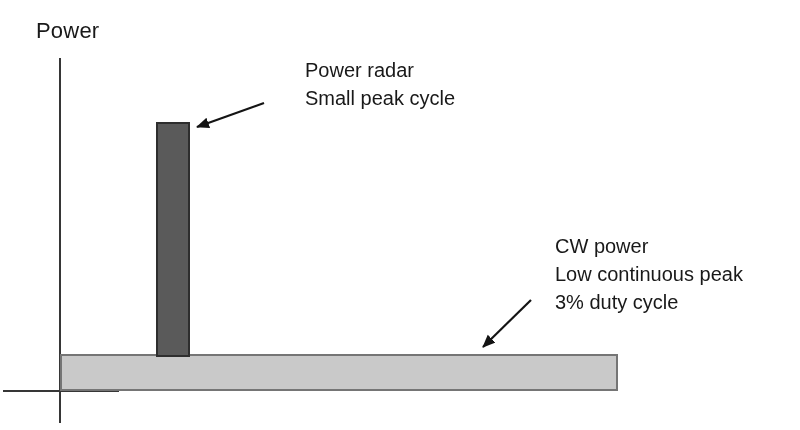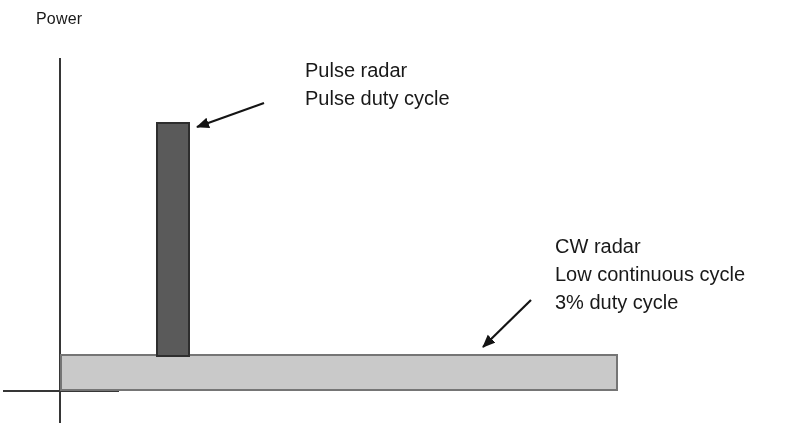--- a/index.html
+++ b/index.html
@@ -12,22 +12,22 @@
     width: 800px;
     height: 430px;
     background: var(--background, #ffffff);
     overflow: hidden;
     font-family: "Liberation Sans", sans-serif;
     color: var(--text, #191919);
   }
   .axis-label {
     position: absolute;
     left: 36px;
-    top: 10px;
-    font-size: 16px;
+    top: 18px;
+    font-size: 22px;
     font-weight: 500;
     letter-spacing: 0.2px;
     color: var(--text, #191919);
     white-space: nowrap;
   }
   .y-axis {
     position: absolute;
     left: 59px;
     top: 58px;
     width: 2px;
@@ -96,23 +96,23 @@
     <defs>
       <marker id="arrowhead" markerUnits="userSpaceOnUse" markerWidth="14" markerHeight="12" refX="12" refY="5.5" orient="auto">
         <path d="M0,0 L13,5.5 L0,11 Z" fill="#141414"></path>
       </marker>
     </defs>
     <line x1="264" y1="103" x2="197" y2="127" stroke="#141414" stroke-width="2.2" marker-end="url(#arrowhead)"></line>
     <line x1="531" y1="300" x2="483" y2="347" stroke="#141414" stroke-width="2.2" marker-end="url(#arrowhead)"></line>
   </svg>
 
   <div class="annotation pulse">
-    <div>Pulse radar</div>
-    <div>Pulse duty cycle</div>
+    <div>Power radar</div>
+    <div>Small peak cycle</div>
   </div>
 
   <div class="annotation cw">
-    <div>CW radar</div>
-    <div>Low continuous cycle</div>
+    <div>CW power</div>
+    <div>Low continuous peak</div>
     <div>3% duty cycle</div>
   </div>
 
 </div>
 
 </body></html>

